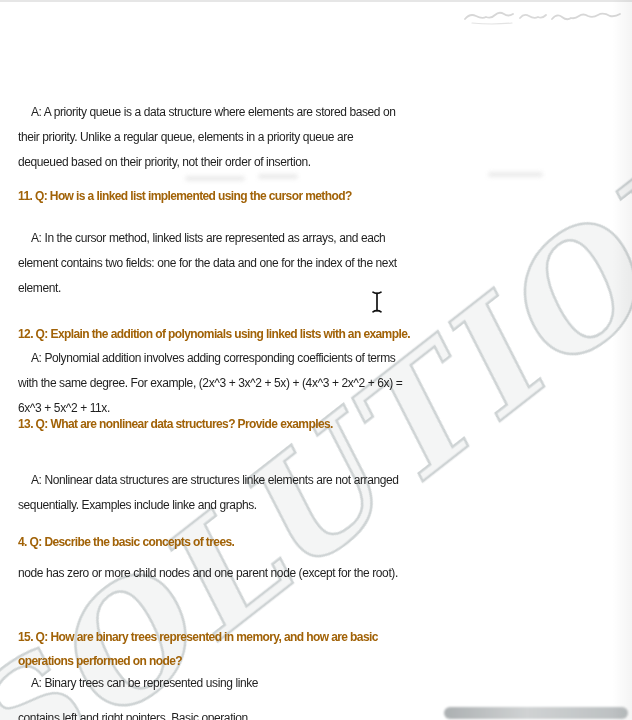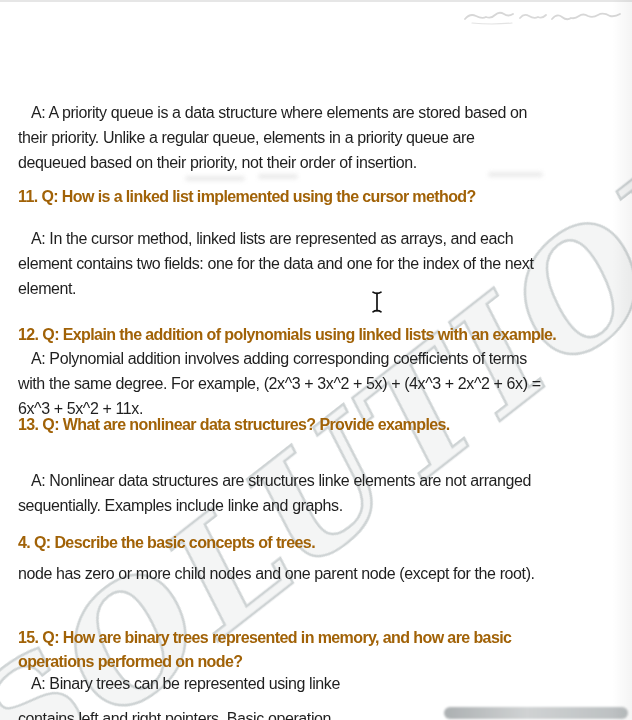--- a/index.html
+++ b/index.html
@@ -14,21 +14,21 @@
     position:absolute;left:-100px;top:395px;width:880px;height:180px;
     transform:rotate(-38deg);
     font-family:"DejaVu Serif",serif;font-style:italic;font-weight:700;
     font-size:150px;line-height:170px;letter-spacing:6px;text-align:center;
     color:rgba(226,229,230,0.38);
     -webkit-text-stroke:2.5px #ced3d4;
     filter:blur(0.6px);
     user-select:none;pointer-events:none;
   }
   .blk{position:absolute;left:18px;right:4px;}
-  .ln{height:25px;line-height:25px;white-space:nowrap;font-size:16px;
+  .ln{height:25px;line-height:25px;white-space:nowrap;font-size:12px;
     letter-spacing:-0.4px;color:#1f1f1f;}
   .ind{padding-left:13px;}
   .h{font-weight:bold;color:#a16207;letter-spacing:-0.6px;}
   .smudge{position:absolute;background:#e7e7e7;filter:blur(2px);border-radius:3px;opacity:.85;}
   .streak{
     position:absolute;left:444px;top:707px;width:184px;height:12px;border-radius:7px;
     background:linear-gradient(90deg,#9ea3a5,#c8cbcc 45%,#aeb3b5);
     filter:blur(1px);opacity:.85;
   }
   .scribble{position:absolute;left:462px;top:8px;}

